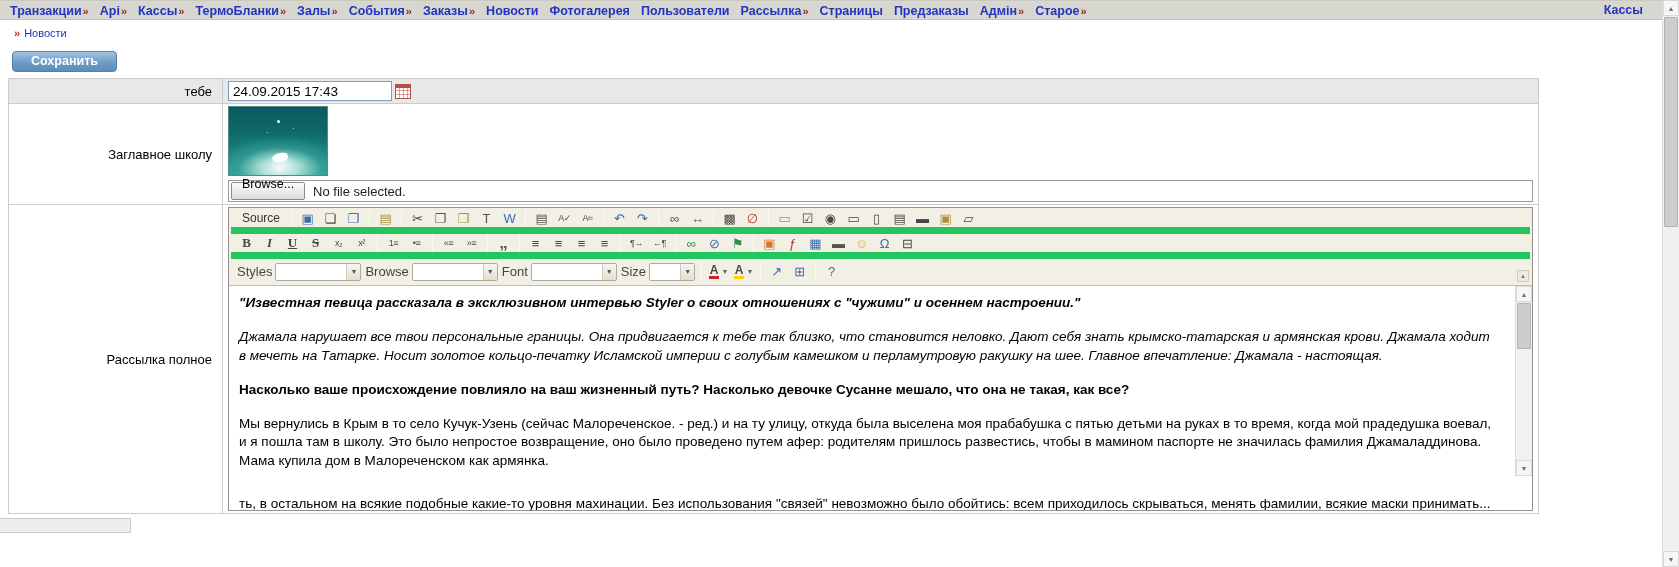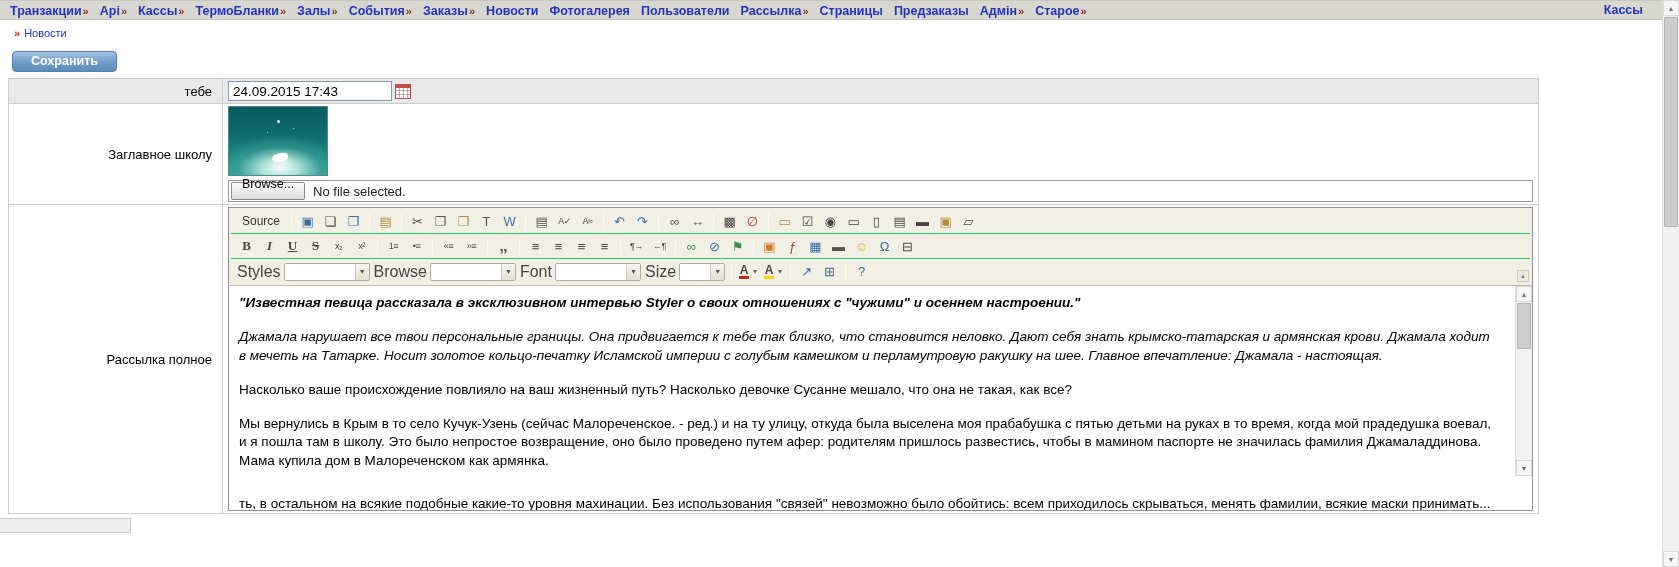--- a/index.html
+++ b/index.html
@@ -75,54 +75,54 @@
 
   .cb { display:inline-block; width:13px; height:13px; border:1px solid #666; background:#fff;
         font-size:11px; line-height:11px; text-align:center; vertical-align:middle;
         cursor:pointer; color:#222; }
   .cb-lbl { font-size:13px; margin-left:4px; vertical-align:middle; }
 
   
   .edcell { padding:2px 4px; }
   .editor { width:1305px; border:1px solid #94908a; background:#fff; }
   .toolbar { background:#f2f0e4; position:relative; padding:1px 2px; border-bottom:1px solid #c3bfae; }
-  .trow { display:flex; align-items:center; height:25px; padding:0 4px; border-bottom:1px solid #22c55e; }
+  .trow { display:flex; align-items:center; height:25px; padding:0 4px; border-bottom:7px solid #22c55e; }
   .trow-last { border-bottom:none; }
   .tbtn { display:inline-flex; align-items:center; justify-content:center; min-width:21px; height:19px;
           margin:0 1px; font-size:13px; color:#474747; cursor:pointer; border-radius:2px; }
   .ttext { padding:0 6px; font-size:12px; color:#333; }
   .tsep { width:1px; height:17px; background:#c9c5b4; border-right:1px solid #fbfaf4; margin:0 4px; }
   .c-blue{color:#3a6ea5} .c-gold{color:#b08d3e} .c-red{color:#b23c2e} .c-dark{color:#555}
   .c-green{color:#3a8a4d} .c-orange{color:#d8762a} .c-yellow{color:#d9a91e}
   .c-tiny{font-size:9px; letter-spacing:-0.5px}
   .c-bold{font-weight:bold; font-family:"Liberation Serif", serif;}
   .c-italic{font-style:italic; font-weight:bold; font-family:"Liberation Serif", serif;}
   .c-underline{text-decoration:underline; font-weight:bold; font-family:"Liberation Serif", serif;}
   .c-strike{text-decoration:line-through; font-weight:bold; font-family:"Liberation Serif", serif;}
   .c-quote{font-size:17px; font-weight:bold; color:#555; line-height:8px;}
 
   .tcombo-wrap { display:inline-flex; align-items:center; margin:0 2px; }
-  .tcombo-label { font-size:16px; color:#444; margin-right:3px; }
+  .tcombo-label { font-size:13px; color:#444; margin-right:3px; }
   .tcombo { display:inline-flex; align-items:center; justify-content:flex-end; height:18px;
             background:#fff; border:1px solid #b0ac9c; border-radius:2px; cursor:pointer; }
   .tcombo-arrow { font-size:7px; color:#555; padding:0 3px; border-left:1px solid #cfcbbc; height:100%;
                   display:flex; align-items:center; background:linear-gradient(#f6f5ef,#e3e0d2); }
   .colorbtn { margin:0 2px; }
   .color-letter { font-weight:bold; font-size:12px; line-height:11px; border-bottom:3px solid #c00; padding:0 1px; }
   .color-arrow { font-size:7px; color:#666; margin-left:2px; }
   .collapse { position:absolute; right:3px; bottom:3px; width:12px; height:12px; font-size:7px;
               display:flex; align-items:center; justify-content:center; color:#777;
               border:1px solid #cfcbbc; background:#eceadf; cursor:pointer; }
 
   .edbody { position:relative; height:224px; background:#fff; overflow:hidden; }
   .edtext { padding:8px 32px 0 10px; font-size:13.5px; line-height:1.4; color:#000; }
   .edtext p { margin:0 0 15px 0; }
   .ed-p1 { font-weight:bold; font-style:italic; }
   .ed-p2 { font-style:italic; }
-  .ed-p3 { font-weight:normal; }
+  .ed-p3 { font-weight:bold; }
   .ed-p5 { margin-top:24px !important; }
 
   .edscroll { position:absolute; top:0; right:0; width:17px; height:190px; background:#f1f1f1;
               border-left:1px solid #dcdcdc; }
   .sb-btn { position:absolute; left:0; width:16px; height:16px; display:flex; align-items:center;
             justify-content:center; font-size:7px; color:#707070; background:#f6f6f6;
             border:1px solid #d8d8d8; cursor:pointer; }
   .sb-top { top:0; }
   .sb-bottom { bottom:0; }
   .sb-thumb { position:absolute; left:1px; top:17px; width:14px; height:46px; background:#cdcdcd;

